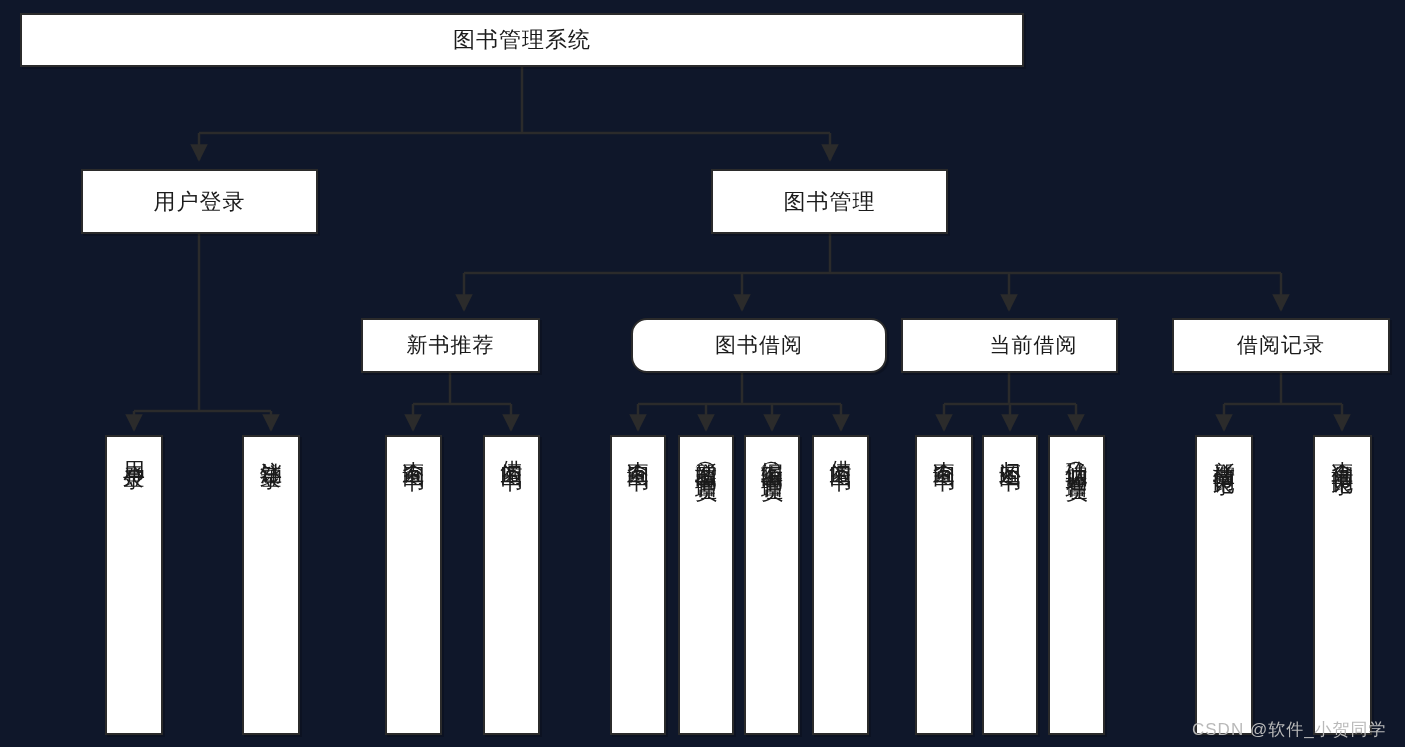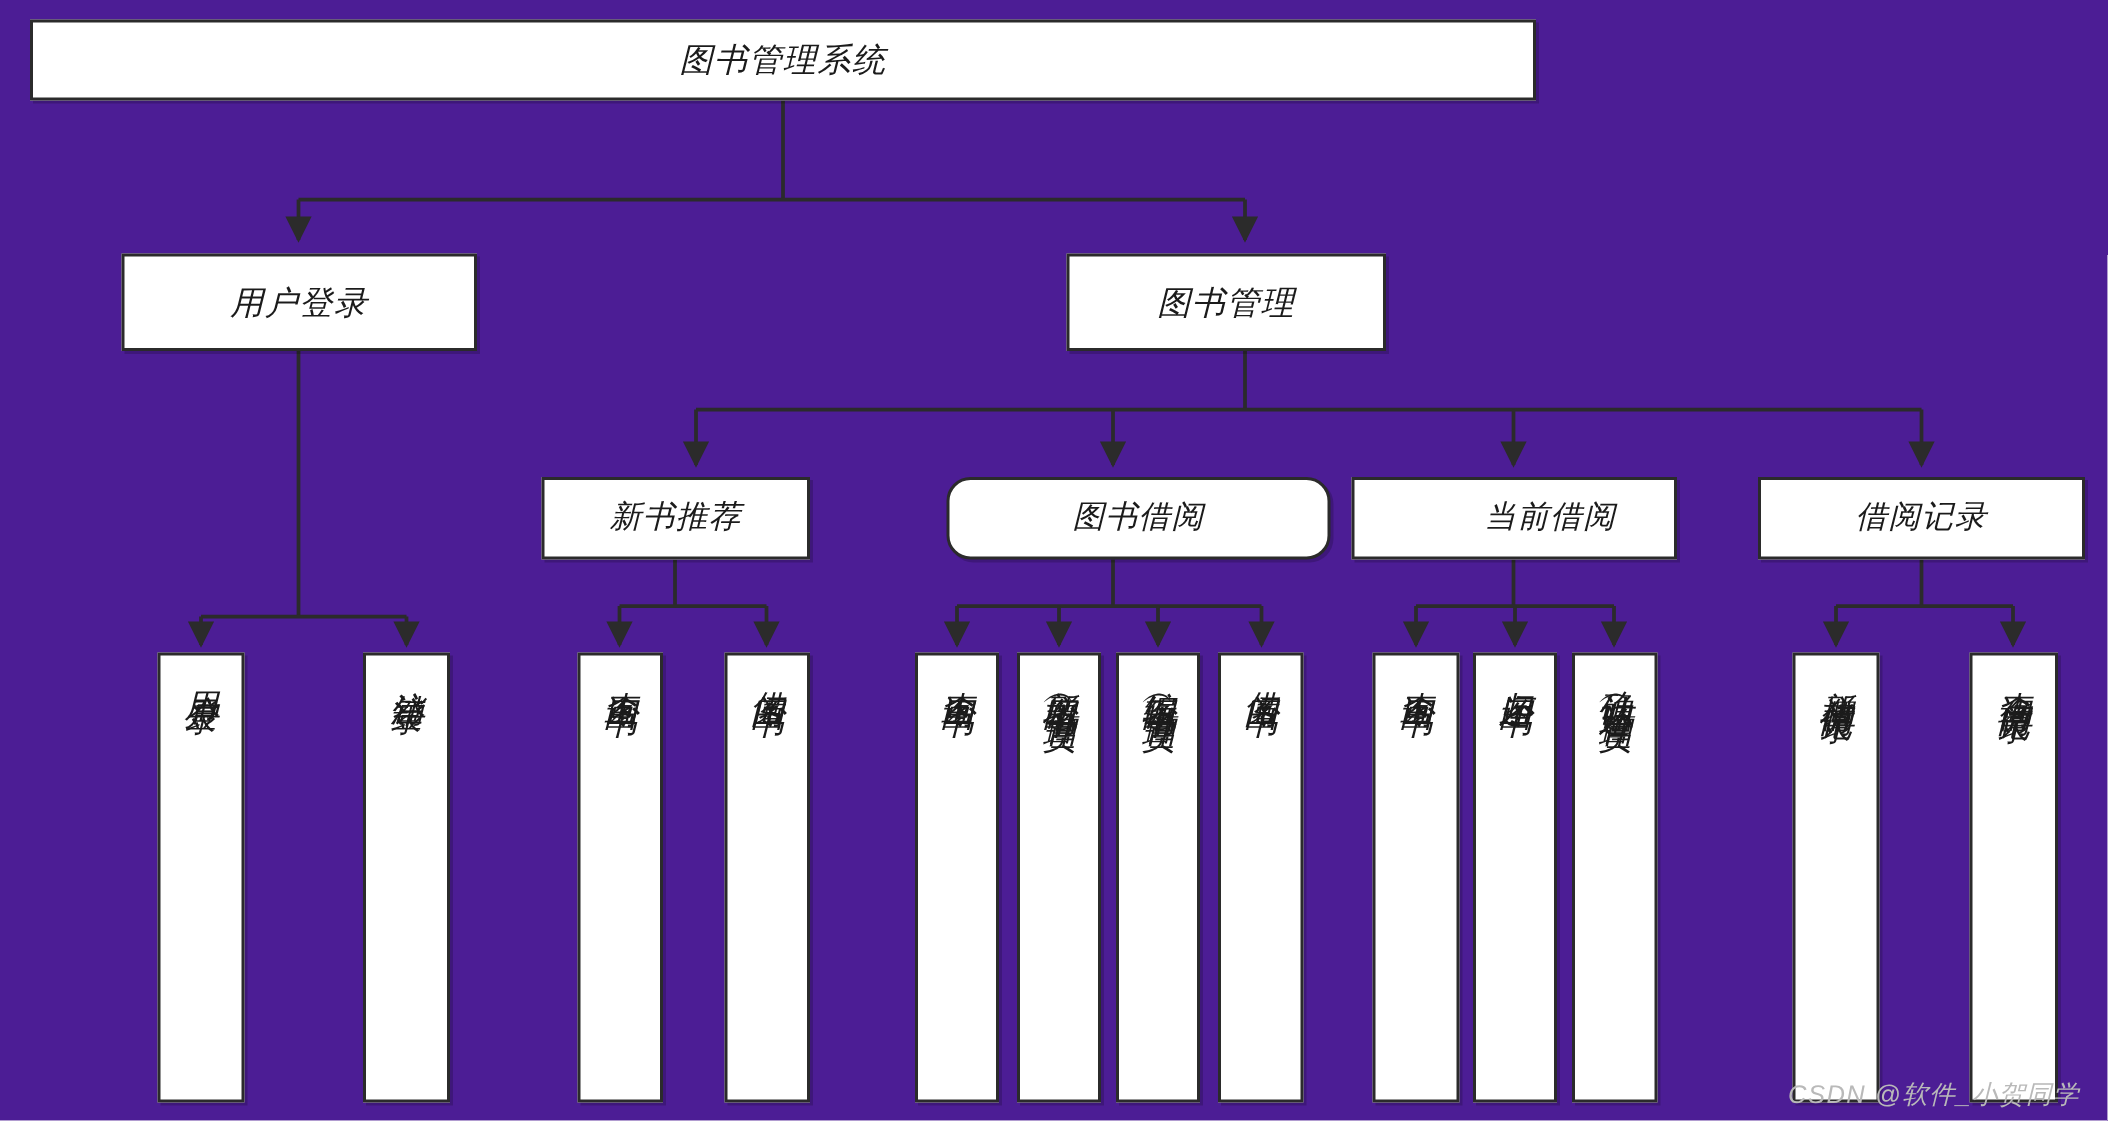--- a/index.html
+++ b/index.html
@@ -4,24 +4,23 @@
 <style>
   html, body {
     margin: 0;
     padding: 0;
     background: #ffffff;
   }
   #canvas {
     position: relative;
     width: 1405px;
     height: 747px;
-    background: #4c1d95;
+    background: #0f172a;
     font-family: "Liberation Sans", "DejaVu Sans", sans-serif;
     overflow: hidden;
-    font-style: italic;
   }
   #connectors {
     position: absolute;
     left: 0;
     top: 0;
     width: 1405px;
     height: 747px;
     pointer-events: none;
   }
   .node {
@@ -121,21 +120,21 @@
     </g>
   </svg>
 
   <div class="node root" style="left:20px; top:13px; width:1004px; height:54px;">
     <span class="label">图书管理系统</span>
   </div>
 
   <div class="node l2" style="left:81px; top:169px; width:237px; height:65px;">
     <span class="label">用户登录</span>
   </div>
-  <div class="node l2" style="left:711px; top:169px; width:213px; height:65px;">
+  <div class="node l2" style="left:711px; top:169px; width:237px; height:65px;">
     <span class="label">图书管理</span>
   </div>
 
   <div class="node l3" style="left:361px; top:318px; width:179px; height:55px;justify-content:center;">
     <span class="label">新书推荐</span>
   </div>
   <div class="node l3" style="left:631px; top:318px; width:256px; height:55px;border-radius:16px;">
     <span class="label">图书借阅</span>
   </div>
   <div class="node l3" style="left:901px; top:318px; width:217px; height:55px;padding-left:48px;">

